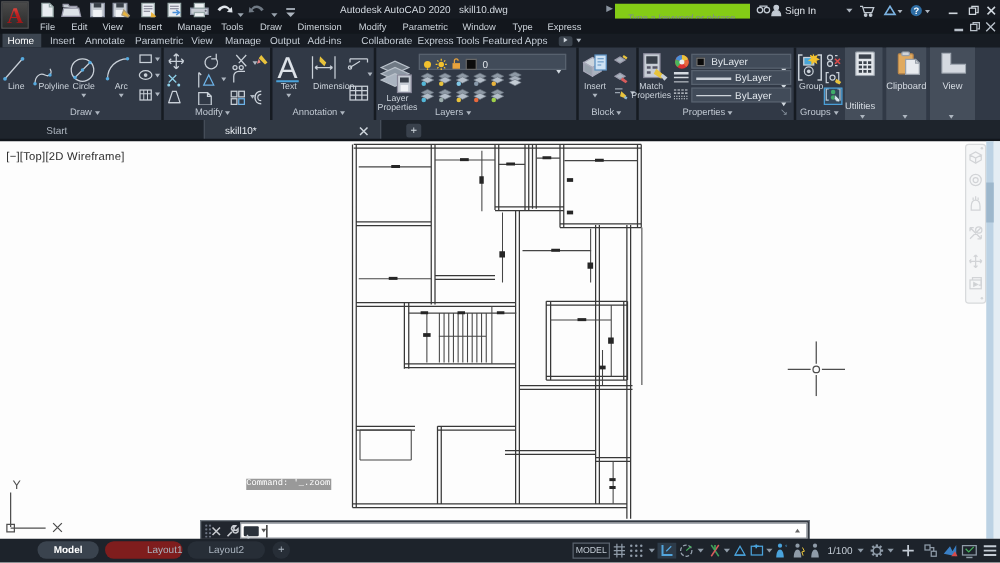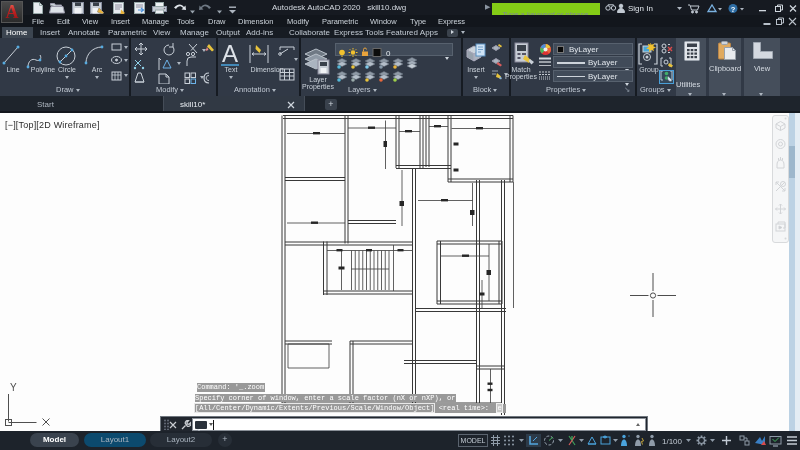--- a/index.html
+++ b/index.html
@@ -522,22 +522,20 @@
    <circle cx="12.5" cy="2.5" r="1" fill="#d5d7d9"></circle>
         <circle cx="12.5" cy="122.5" r="1" fill="#d5d7d9"></circle>
   </svg>
  </div>
 
  <div class="abs" style="left:789px;top:0;width:6px;height:318px;background:#bcd2e4"></div>
  <div class="abs" style="left:795px;top:0;width:5px;height:318px;background:#e4edf4"></div>
  <div class="abs" style="left:789px;top:33px;width:6px;height:32px;background:#9db7cc"></div>
 
  <div class="abs" style="left:197px;top:270px;width:68px;height:8.5px;background:#999;color:#fff;font-family:Liberation Mono, monospace;font-size:7px;line-height:8.5px;white-space:pre">Command: '_.zoom</div>
- <div class="abs" style="left:195px;top:280.5px;width:261px;height:8.5px;background:#999;color:#fff;font-family:'Liberation Mono',monospace;font-size:7px;line-height:8.5px;white-space:pre">Specify corner of window, enter a scale factor (nX or nXP), or</div>
- <div class="abs" style="left:195px;top:290.5px;width:311px;height:9.5px;background:#999;color:#fff;font-family:'Liberation Mono',monospace;font-size:7px;line-height:9.5px;white-space:pre"><span style="outline:1px solid #e8e8e8">[All/Center/Dynamic/Extents/Previous/Scale/Window/Object]</span> &lt;real time&gt;:  <span style="background:#c8c8c8;outline:1px solid #eee">e</span></div>
 
  <div class="abs" style="left:160px;top:303px;width:488px;height:16px;background:#21262e;border:1px solid #70777f">
   <svg class="abs" style="left:1px;top:2px" width="10" height="11" viewBox="0 0 10 11">
         <g fill="#6b7280">
           <circle cx="3" cy="1.5" r="0.9"></circle>
           <circle cx="6" cy="1.5" r="0.9"></circle>
           <circle cx="3" cy="4.5" r="0.9"></circle>
           <circle cx="6" cy="4.5" r="0.9"></circle>
           <circle cx="3" cy="7.5" r="0.9"></circle>
           <circle cx="6" cy="7.5" r="0.9"></circle>
@@ -556,21 +554,21 @@
             <path d="M2.5 2l2 2-2 2M6.5 6h3" stroke="#cfd6dd" stroke-width="0.9" fill="none"></path>
           </svg></div>
    <div class="abs" style="left:16px;top:4px;width:0;height:0;border-left:2.5px solid transparent;border-right:2.5px solid transparent;border-top:3.5px solid #555"></div>
    <div class="abs" style="left:20px;top:1px;width:1px;height:10px;background:#111"></div>
    <div class="abs" style="right:5px;top:3.5px;width:0;height:0;border-left:2.5px solid transparent;border-right:2.5px solid transparent;border-bottom:3.5px solid #666"></div>
   </div>
  </div>
 </div>
 <div id="statusbar">
  <div class="abs" style="left:30px;top:2px;width:49px;height:14px;background:#3a434e;border-radius:7px;text-align:center;font-size:8px;font-weight:bold;color:#fff;line-height:14px">Model</div>
- <div class="abs" style="left:84px;top:2px;width:62px;height:14px;background:#0c4a6e;border-radius:7px;text-align:center;font-size:8px;color:#aab4bf;line-height:14px">Layout1</div>
+ <div class="abs" style="left:84px;top:2px;width:62px;height:14px;background:#7f1d1d;border-radius:7px;text-align:right;font-size:8px;color:#aab4bf;line-height:14px">Layout1</div>
  <div class="abs" style="left:150px;top:2px;width:62px;height:14px;background:#272e37;border-radius:7px;text-align:center;font-size:8px;color:#aab4bf;line-height:14px">Layout2</div>
  <div class="abs" style="left:218px;top:2px;width:14px;height:14px;background:#272e37;border-radius:7px;text-align:center;font-size:9px;color:#aab4bf;line-height:13px">+</div>
  <div class="abs" style="left:458px;top:2.5px;width:30px;height:13px;border:1px solid #5a636e;text-align:center;font-size:7px;color:#c3cbd4;line-height:12px">MODEL</div>
  <svg class="abs" style="left:489px;top:3px" width="311" height="13" viewBox="0 0 311 13">
   <g stroke="#8f9ba8" fill="none">
    <path d="M2 3.5h9M2 6.5h9M2 9.5h9M4.5 1v11M8.5 1v11"></path>
    <g fill="#8f9ba8" stroke="none">
           <circle cx="16" cy="2.5" r="1"></circle>
           <circle cx="20" cy="2.5" r="1"></circle>
           <circle cx="24" cy="2.5" r="1"></circle>

